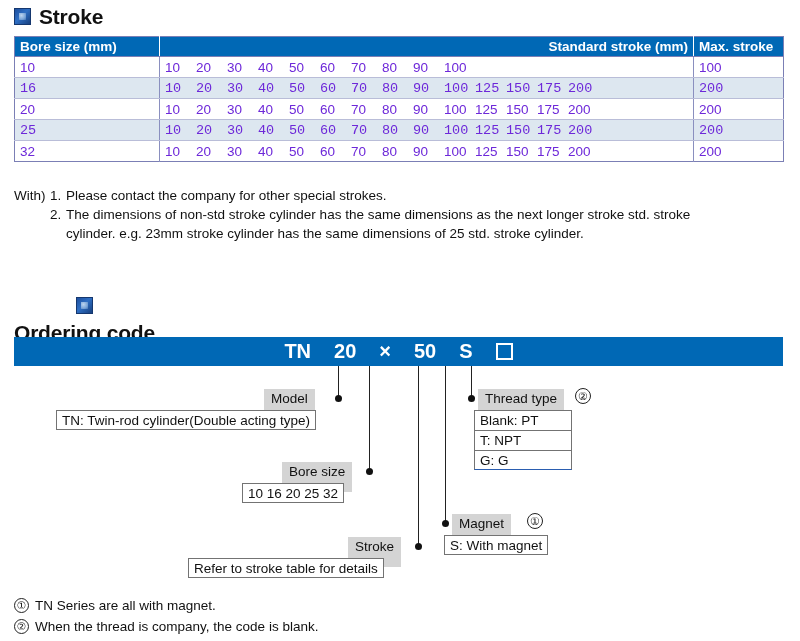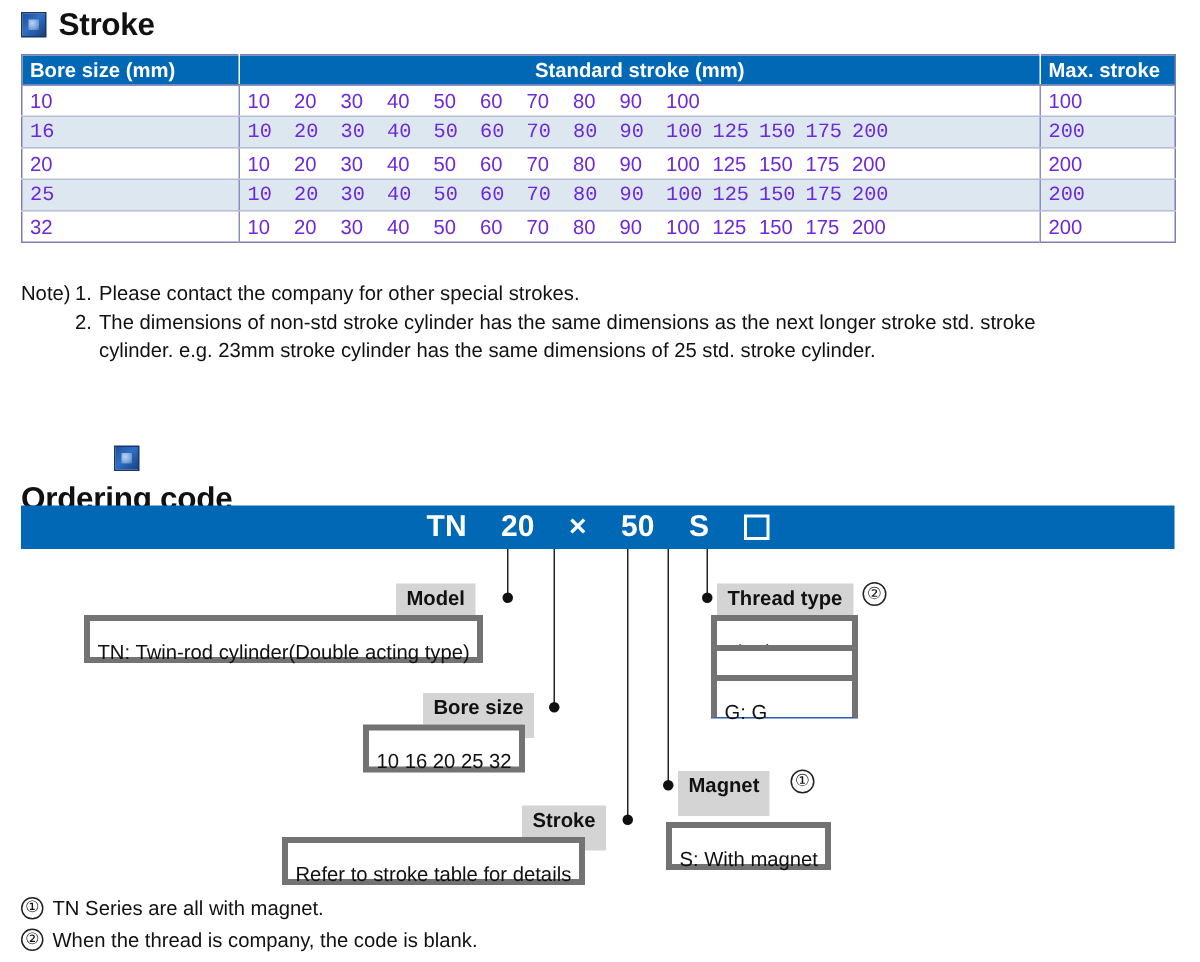--- a/index.html
+++ b/index.html
@@ -43,21 +43,21 @@
   .stroke-table th {
     background: #0068b5;
     color: #ffffff;
     font-size: 13.5px; font-weight: bold;
     text-align: left;
     padding: 2px 5px;
     height: 20px;
     border-right: 1px solid #ffffff;
     border-bottom: 1px solid #7b7fb5;
   }
-  .stroke-table th.center { text-align: center; }
+  .stroke-table th.center { text-align: right; }
   .stroke-table th:last-child { border-right: none; }
   .stroke-table td {
     font-size: 13.5px;
     padding: 1px 5px;
     height: 21px;
     border-right: 1px solid #8a8fbf;
     border-bottom: 1px solid #b9bdd8;
     white-space: nowrap;
     color: #6d28d9;
   }
@@ -92,31 +92,31 @@
   .lead-v {
     position: absolute; width: 1px; background: #222;
   }
   .dot {
     position: absolute; width: 7px; height: 7px; border-radius: 50%;
     background: #111;
   }
   .tag {
     position: absolute;
     background: #d4d4d4;
-    font-size: 13.5px; font-weight: bold; color: #111;
+    font-size: 13.5px; font-weight: normal; color: #111;
     padding: 2px 7px 2px 7px;
     height: 30px; line-height: 15px;
     white-space: nowrap;
   }
   .obox {
     position: absolute;
-    border: 4px solid #737373;
+    border: 1px solid #737373;
     background: #ffffff;
     font-size: 13.5px; color: #111;
-    padding: 12px 5px;
+    padding: 1px 5px;
     height: 20px; line-height: 17px;
     white-space: nowrap;
   }
   .obox.stacked { border-bottom: none; }
   .obox.stacked.last { border-bottom: 1px solid #2a5db0; }
   .circnum {
     position: absolute;
     width: 16px; height: 16px; border-radius: 50%;
     border: 1px solid #222;
     font-size: 11px; line-height: 14px; text-align: center;
@@ -175,21 +175,21 @@
       <tr>
         <td>32</td>
         <td class="vals"><span>10</span><span>20</span><span>30</span><span>40</span><span>50</span><span>60</span><span>70</span><span>80</span><span>90</span><span>100</span><span>125</span><span>150</span><span>175</span><span>200</span></td>
         <td>200</td>
       </tr>
     </tbody>
 </table>
 
 <div class="notes" style="position:absolute; left:14px; top:186px; width:770px;">
   <div class="note-row">
-    <div class="note-lead">Note)</div>
+    <div class="note-lead">With)</div>
     <div class="note-num">1.</div>
     <div>Please contact the company for other special strokes.</div>
   </div>
   <div class="note-row">
     <div class="note-lead"></div>
     <div class="note-num">2.</div>
     <div>The dimensions of non-std stroke cylinder has the same dimensions as the next longer stroke std. stroke</div>
   </div>
   <div class="note-row">
     <div class="note-lead"></div>
@@ -228,21 +228,21 @@
 
   <div class="lead-v" style="left:418px; top:0px; height:180px;"></div>
   <div class="dot" style="left:415px; top:177px;"></div>
   <div class="tag" style="left:348px; top:171px;">Stroke</div>
   <div class="obox" style="left:188px; top:192px;">Refer to stroke table for details</div>
 
   <div class="lead-v" style="left:445px; top:0px; height:157px;"></div>
   <div class="dot" style="left:442px; top:154px;"></div>
   <div class="tag" style="left:452px; top:148px;">Magnet</div>
   <div class="circnum" style="left:527px; top:147px;">①</div>
-  <div class="obox" style="left:444px; top:182px;">S: With magnet</div>
+  <div class="obox" style="left:444px; top:169px;">S: With magnet</div>
 
   <div class="lead-v" style="left:471px; top:0px; height:32px;"></div>
   <div class="dot" style="left:468px; top:29px;"></div>
   <div class="tag" style="left:478px; top:23px;">Thread type</div>
   <div class="circnum" style="left:575px; top:22px;">②</div>
   <div class="obox stacked" style="left:474px; top:44px; width:98px;">Blank: PT</div>
   <div class="obox stacked" style="left:474px; top:64px; width:98px;">T: NPT</div>
   <div class="obox stacked last" style="left:474px; top:84px; width:98px;">G: G</div>
 
 </div>

